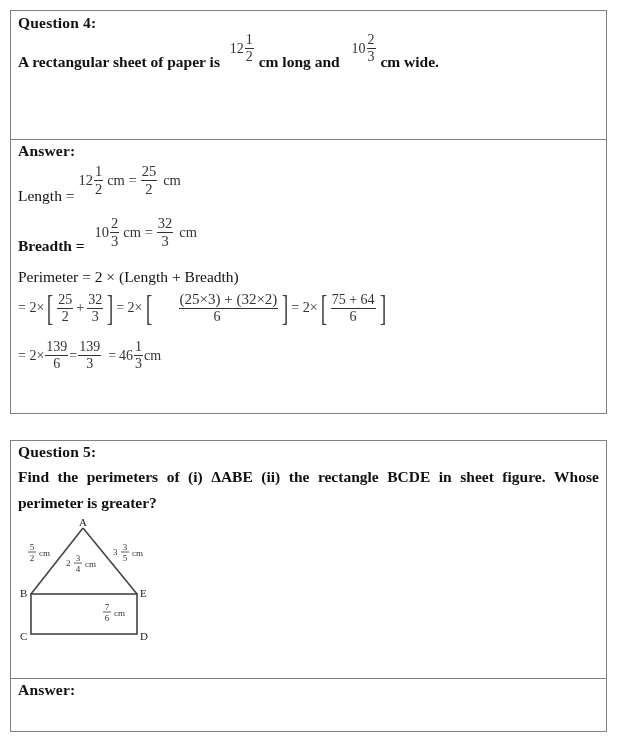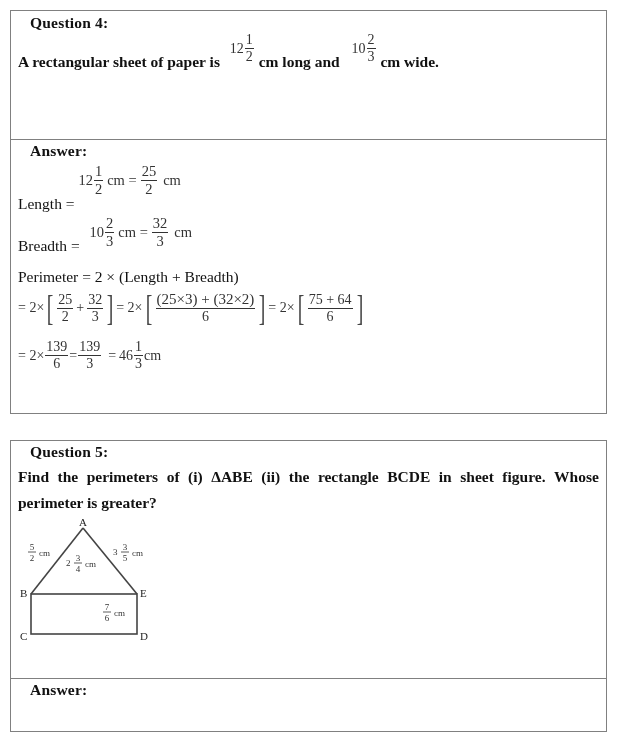--- a/index.html
+++ b/index.html
@@ -3,21 +3,21 @@
 <meta charset="utf-8">
 <style>
   html, body { margin:0; padding:0; background:#ffffff; }
   body { width:619px; height:739px; position:relative; overflow:hidden;
          font-family:"Liberation Serif", "DejaVu Serif", serif; color:#111; }
   .box { position:absolute; left:10px; width:597px; border:1.5px solid #808080; box-sizing:border-box; }
   #box1 { top:10px; height:404px; }
   #box2 { top:440px; height:292px; }
   .section { position:absolute; left:0; right:0; box-sizing:border-box; }
   .divider { border-top:1.5px solid #808080; }
-  .heading { position:absolute; left:7px; font-weight:bold; font-size:15.5px; letter-spacing:0.2px;margin-left:12px; }
+  .heading { position:absolute; left:7px; font-weight:bold; font-size:15.5px; letter-spacing:0.2px; }
   .line { position:absolute; left:7px; font-size:15.5px; white-space:nowrap; }
   .bold { font-weight:bold; }
   .math { font-family:"Liberation Serif", "DejaVu Serif", serif; font-weight:normal; color:#333; }
   .frac { display:inline-block; vertical-align:middle; text-align:center; line-height:1; margin:0 1px; }
   .frac > span { display:block; padding:0 1px; }
   .frac .num { border-bottom:1px solid #333; padding-bottom:1px; }
   .frac .den { padding-top:1px; }
   .mixed { display:inline-flex; align-items:center; }
   .bracket { display:inline-block; font-size:36px; font-weight:100; line-height:1; vertical-align:middle; transform:scaleX(0.55); color:#444; }
   .justify-line { position:absolute; left:7px; right:7px; font-size:15.5px; font-weight:bold; display:flex; justify-content:space-between;text-align:right; }
@@ -49,38 +49,38 @@
       </span>
       <span>cm wide.</span>
     </div>
 
   </div>
 
   <div class="section divider" style="top:128px;bottom:0;">
     <div class="heading" style="top:2px;">Answer:</div>
 
     <div class="line" style="top:24px;">
-      <span style="position:relative;top:24px;">Length =</span>
+      <span style="position:relative;top:16px;">Length =</span>
       <span class="mixed math" style="font-size:14.5px;">
         <span>12</span>
         <span class="frac">
           <span class="num">1</span>
           <span class="den">2</span>
         </span>
         <span style="margin:0 3px;">cm =</span>
         <span class="frac">
           <span class="num">25</span>
           <span class="den">2</span>
         </span>
         <span style="margin-left:5px;">cm</span>
       </span>
     </div>
 
     <div class="line" style="top:76px;">
-      <span style="position:relative;top:14px;">Breadth =</span>
+      <span style="position:relative;top:14px;font-weight:bold;">Breadth =</span>
       <span class="mixed math" style="font-size:14.5px;margin-left:6px;">
         <span>10</span>
         <span class="frac">
           <span class="num">2</span>
           <span class="den">3</span>
         </span>
         <span style="margin:0 3px;">cm =</span>
         <span class="frac">
           <span class="num">32</span>
           <span class="den">3</span>
@@ -100,21 +100,21 @@
       </span>
       <span style="margin:0 2px;">+</span>
       <span class="frac">
         <span class="num">32</span>
         <span class="den">3</span>
       </span>
       <span class="bracket">]</span>
       <span>= 2×</span>
       <span class="bracket">[</span>
       <span class="frac">
-        <span class="num" style="font-size:15px;">(25×3) + (32×2)</span>
+        <span class="num" style="font-size:15px;margin-left:23px;">(25×3) + (32×2)</span>
         <span class="den">6</span>
       </span>
       <span class="bracket">]</span>
       <span>= 2×</span>
       <span class="bracket">[</span>
       <span class="frac">
         <span class="num">75 + 64</span>
         <span class="den">6</span>
       </span>
       <span class="bracket">]</span>

